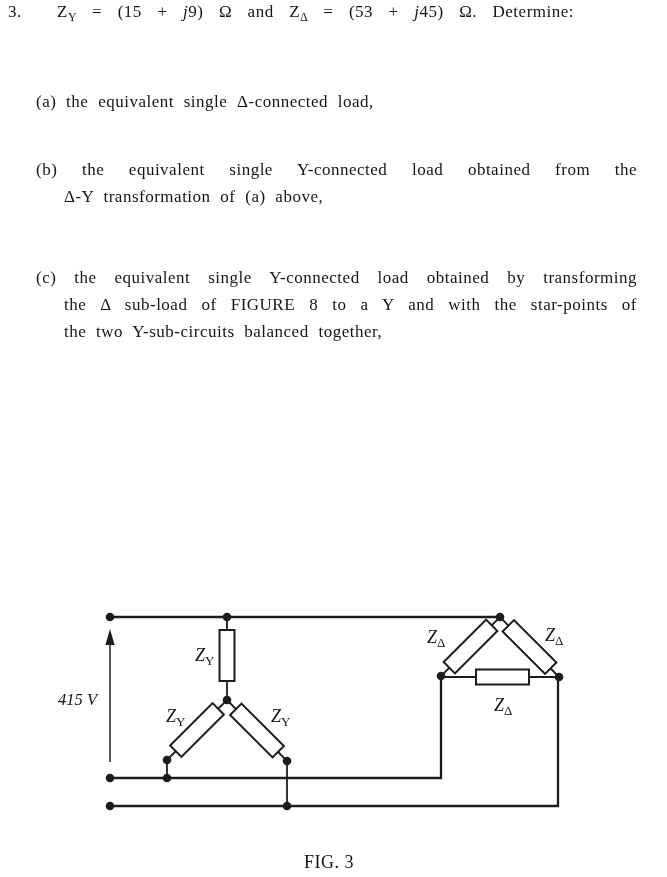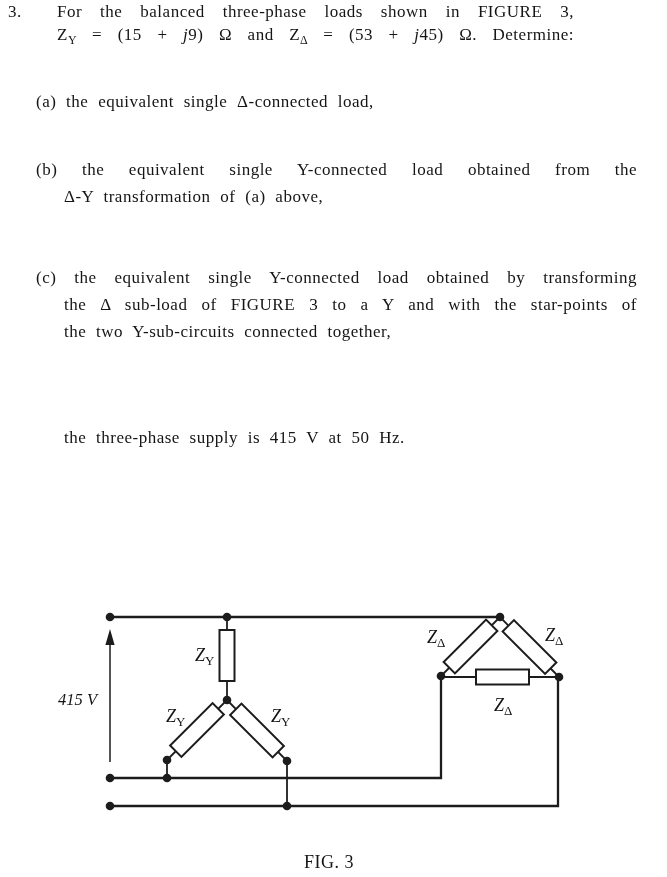--- a/index.html
+++ b/index.html
@@ -23,41 +23,39 @@
   .caption { position:absolute; left:304px; top:852px; font-size:18px; letter-spacing:0.5px; }
 </style>
 </head>
 <body>
 
 <div class="page">
 
   <div class="pnum txt">3.</div>
 
   <div class="intro txt">
-    <div class="just">For the balanced three-phase loads shown in FIGURE 3,</div>
     <div class="just"><span>Z</span><span class="sub">Y</span><span> = (15 + </span><span class="ital">j</span><span>9) </span><span>Ω</span><span> and </span><span>Z</span><span class="sub">Δ</span><span> = (53 + </span><span class="ital">j</span><span>45) </span><span>Ω</span><span>. Determine:</span></div>
   </div>
 
   <div class="item txt" style="top:88px">
     <div>(a) the equivalent single Δ-connected load,</div>
   </div>
 
   <div class="item txt" style="top:156px">
     <div class="just">(b) the equivalent single Y-connected load obtained from the</div>
     <div class="cont">Δ-Y transformation of (a) above,</div>
   </div>
 
   <div class="item txt" style="top:264px">
     <div class="just">(c) the equivalent single Y-connected load obtained by transforming</div>
-    <div class="cont just">the Δ sub-load of FIGURE 3 to a Y and with the star-points of</div>
-    <div class="cont">the two Y-sub-circuits connected together,</div>
+    <div class="cont just">the Δ sub-load of FIGURE 8 to a Y and with the star-points of</div>
+    <div class="cont">the two Y-sub-circuits balanced together,</div>
   </div>
 
   <div class="item txt" style="top:423px; line-height:30px">
-    <div class="cont">the three-phase supply is 415 V at 50 Hz.</div>
   </div>
 
   <svg class="fig-svg" width="667" height="877" viewBox="0 0 667 877">
 
     <g stroke="#1c1c1c" stroke-width="2.3" fill="none">
       <line x1="110" y1="617" x2="500" y2="617"></line>
       <polyline points="110,778 441,778 441,676"></polyline>
       <polyline points="110,806 558,806 558,677"></polyline>
     </g>
 

